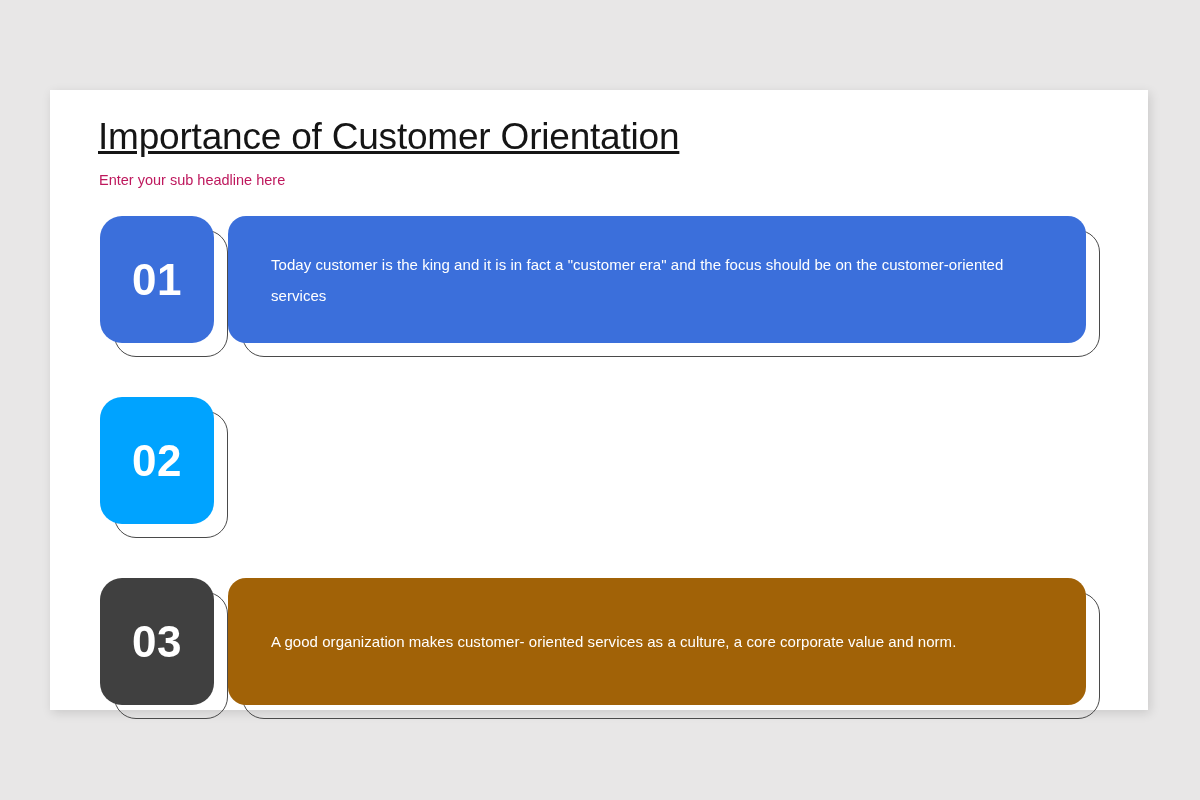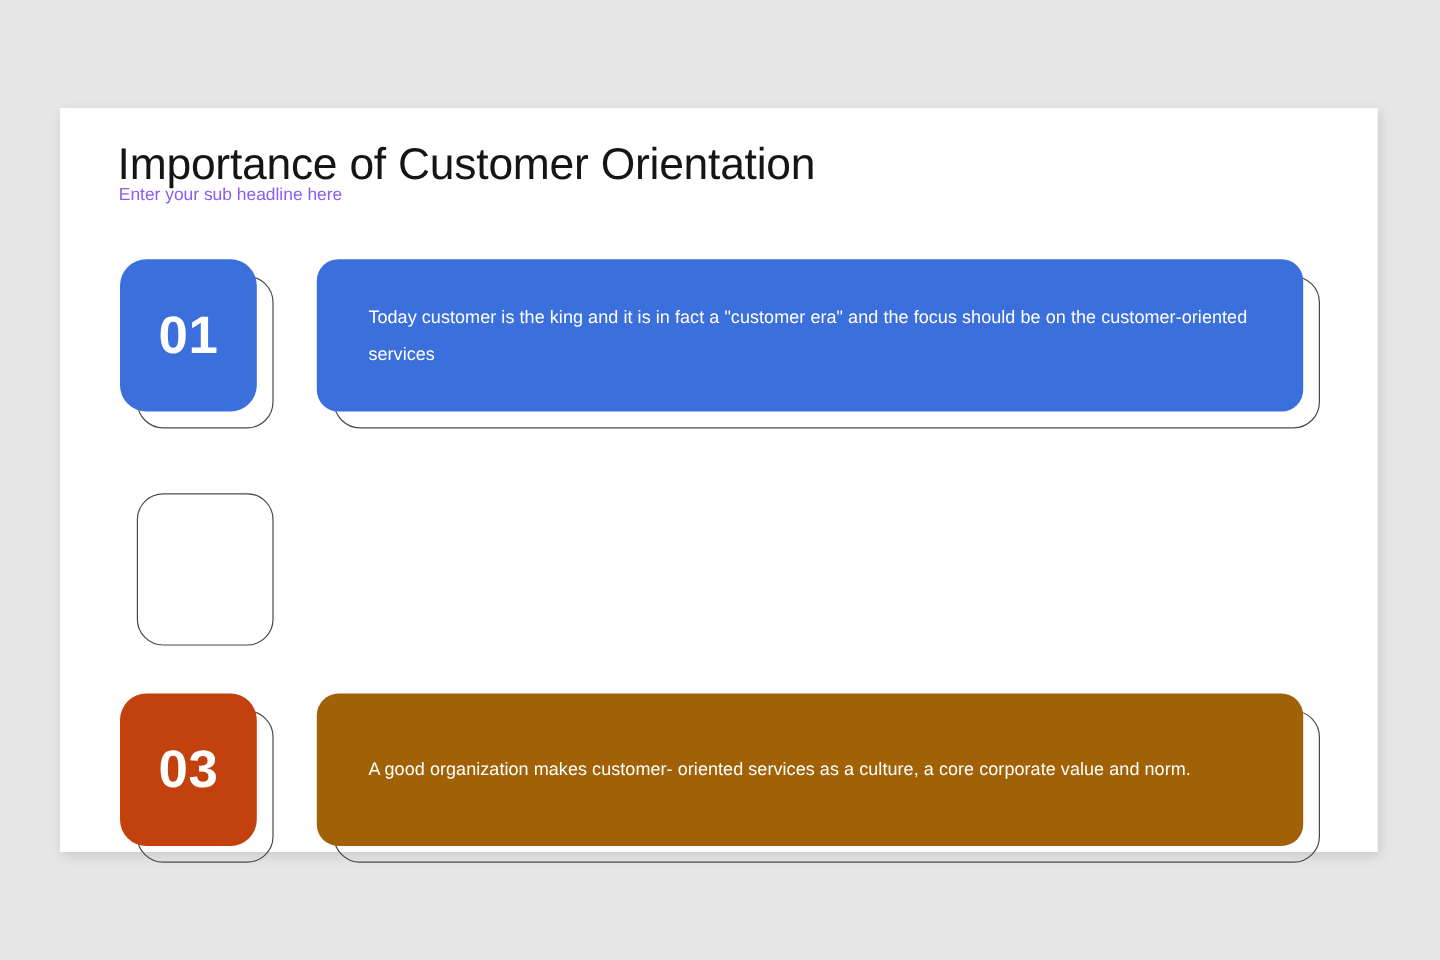--- a/index.html
+++ b/index.html
@@ -26,29 +26,30 @@
 
   #title {
     position: absolute;
     left: 48px;
     top: 26px;
     font-size: 37px;
     font-weight: 400;
     color: #151515;
     letter-spacing: -0.2px;
     white-space: nowrap;
+    text-decoration: underline;
   }
 
   #subtitle {
     position: absolute;
     left: 49px;
-    top: 65px;
+    top: 82px;
     font-size: 14.5px;
     font-weight: 400;
-    color: #8b5cf6;
+    color: #be185d;
     white-space: nowrap;
   }
 
   #rows {
     position: absolute;
     left: 0;
     top: 126px;
     width: 100%;
   }
 
@@ -98,21 +99,20 @@
     line-height: 1;
   }
 
   
   .panel {
     position: absolute;
     left: 178px;
     top: 0;
     right: 48px;
     height: 141px;
-    margin-left: 36px;
   }
   .panel-outline {
     position: absolute;
     left: 14px;
     top: 14px;
     right: 0;
     height: 127px;
     border: 1.4px solid #4a4a4a;
     border-radius: 22px;
     box-sizing: border-box;
@@ -159,27 +159,30 @@
         <div class="panel-outline" style="border-color: rgb(74, 74, 74);"></div>
         <div class="panel-fill" style="background: rgb(59, 111, 219);">
           <span class="panel-text">Today customer is the king and it is in fact a "customer era" and the focus should be on the customer-oriented services</span>
         </div>
       </div>
     </div>
 
     <div class="row">
       <div class="badge">
         <div class="badge-outline" style="border-color: rgb(74, 74, 74);"></div>
+        <div class="badge-fill" style="background: rgb(0, 163, 255);">
+          <span class="badge-num">02</span>
+        </div>
       </div>
     </div>
 
     <div class="row">
       <div class="badge">
         <div class="badge-outline" style="border-color: rgb(74, 74, 74);"></div>
-        <div class="badge-fill" style="background: #c2410c;">
+        <div class="badge-fill" style="background: #404040;">
           <span class="badge-num">03</span>
         </div>
       </div>
       <div class="panel">
         <div class="panel-outline" style="border-color: rgb(74, 74, 74);"></div>
         <div class="panel-fill" style="background: #a16207;">
           <span class="panel-text">A good organization makes customer- oriented services as a culture, a core corporate value and norm.</span>
         </div>
       </div>
     </div>

